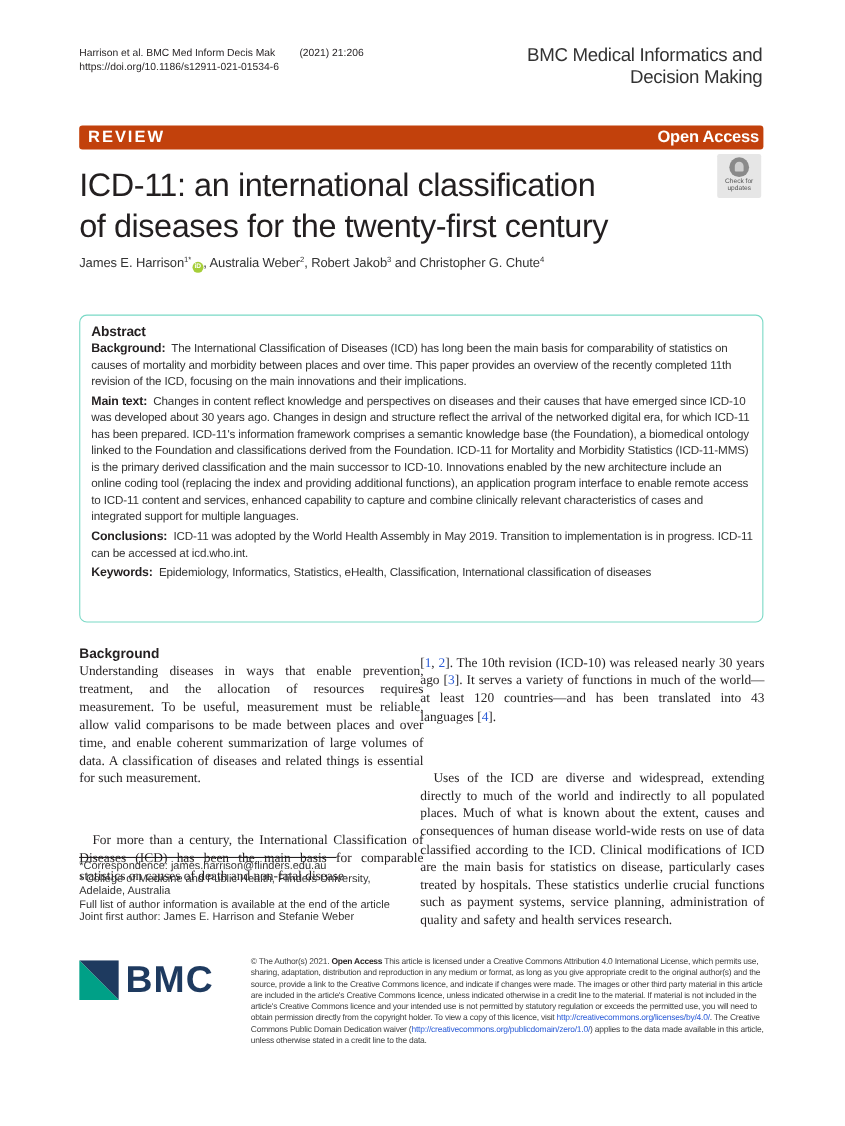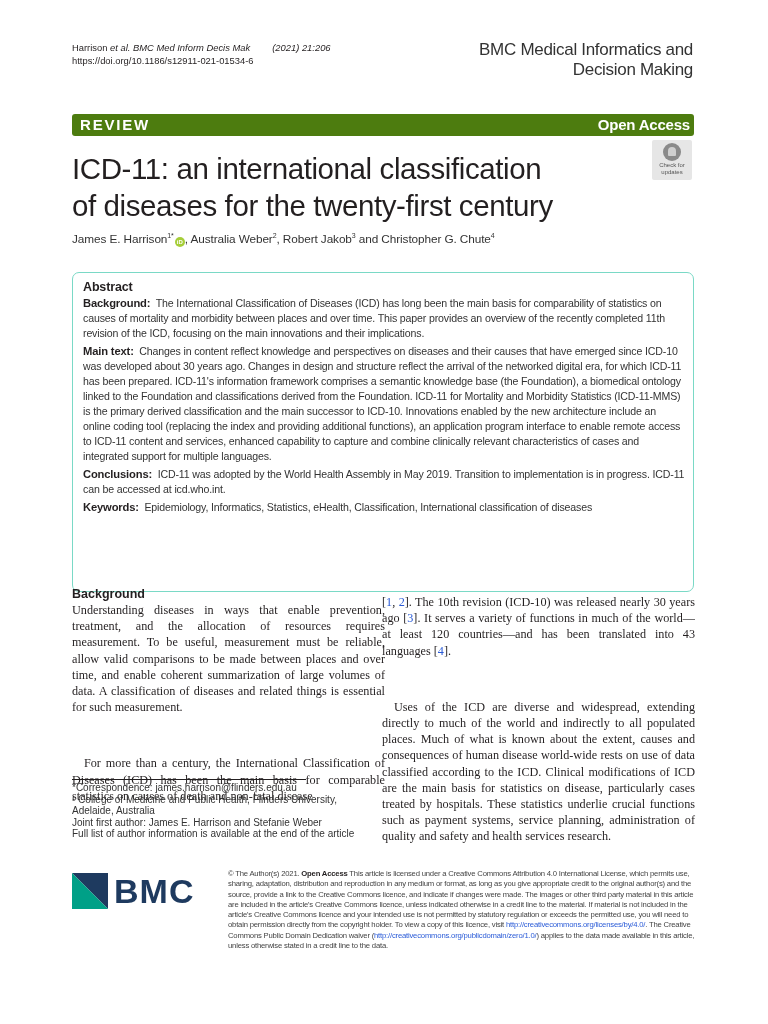--- a/index.html
+++ b/index.html
@@ -1,33 +1,33 @@
 <!DOCTYPE html>
 <html><head>
 <meta charset="utf-8">
 <style>
   * { box-sizing: border-box; margin: 0; padding: 0; }
   body { width: 768px; height: 1024px; background: #ffffff; position: relative; overflow: hidden; color: #231f20; font-family: "Liberation Sans", sans-serif; }
   .abs { position: absolute; }
   .cite-line { left: 72px; top: 41px; font-size: 9.4px; line-height: 13px; color: #231f20; }
-  .cite-line .it { font-style: italic; }
+  .cite-line .it { }
   .cite-line .gap { display: inline-block; width: 22px; }
   .journal { right: 75px; top: 40px; text-align: right; font-size: 17px; line-height: 20px; color: #333333; letter-spacing: -0.3px; }
-  .banner { left: 72px; top: 114px; width: 622px; height: 22px; background: #4d7c0f; border-radius: 3px; color: #ffffff; font-weight: bold; }
+  .banner { left: 72px; top: 114px; width: 622px; height: 22px; background: #c2410c; border-radius: 3px; color: #ffffff; font-weight: bold; }
   .banner .review { position: absolute; left: 8px; top: 2px; font-size: 15px; letter-spacing: 1.8px; }
   .banner .oa { position: absolute; right: 4px; top: 2px; font-size: 15px; letter-spacing: -0.2px; }
   .title { left: 72px; top: 150px; font-size: 29.5px; line-height: 37px; color: #231f20; letter-spacing: -0.4px; }
   .check { left: 652px; top: 140px; width: 40px; height: 40px; background: #e6e6e6; border-radius: 2px; text-align: center; }
   .check .disc { width: 18px; height: 18px; border-radius: 50%; background: #8a8a8a; margin: 3px auto 1px; position: relative; }
   .check .disc::after { content: ""; position: absolute; left: 5px; top: 4px; width: 8px; height: 9px; border-radius: 4px 4px 1px 1px; background: #cfcfcf; }
   .check .lbl { font-size: 6px; line-height: 6.5px; color: #555; }
   .authors { left: 72px; top: 232px; font-size: 11.8px; color: #333; letter-spacing: -0.1px; }
   .authors sup { font-size: 7px; vertical-align: 5px; }
   .orcid { display: inline-block; width: 10px; height: 10px; border-radius: 50%; background: #a6ce39; color: #fff; font-size: 6px; line-height: 10px; text-align: center; vertical-align: -1px; font-weight: bold; margin-left: 1px; }
-  .abstract-box { left: 72px; top: 272px; width: 622px; height: 320px; border: 1.5px solid #7ad9c6; border-radius: 7px; }
+  .abstract-box { left: 72px; top: 286px; width: 622px; height: 280px; border: 1.5px solid #7ad9c6; border-radius: 7px; }
   .abstract-inner { position: absolute; left: 10px; top: 7px; width: 602px; font-size: 10.6px; line-height: 15px; color: #333; letter-spacing: -0.15px; }
   .abstract-inner h2 { font-size: 12.5px; font-weight: bold; color: #231f20; margin-bottom: 1px; }
   .abstract-inner p { margin-bottom: 3px; }
   .abstract-inner b { color: #231f20; font-size: 11.2px; }
   .col { width: 313px; font-family: "Liberation Serif", serif; font-size: 12.2px; line-height: 16.2px; color: #231f20; text-align: justify; }
   .col-left { left: 72px; top: 586px; }
   .col-right { left: 382px; top: 594px; }
   .col h3 { font-family: "Liberation Sans", sans-serif; font-size: 12.5px; font-weight: bold; line-height: 16px; }
   .col p.ind { text-indent: 12px; margin-top: 40px; }
   .ref { color: #2a5bd7; }
@@ -95,22 +95,22 @@
 
 <div class="abs col col-right">
   <p><span>[</span><span class="ref">1</span><span>, </span><span class="ref">2</span><span>]</span><span>. The 10th revision (ICD-10) was released nearly 30 years ago [</span><span class="ref">3</span><span>]. It serves a variety of functions in much of the world—at least 120 countries—and has been translated into 43 languages [</span><span class="ref">4</span><span>].</span></p>
   <p class="ind">Uses of the ICD are diverse and widespread, extending directly to much of the world and indirectly to all populated places. Much of what is known about the extent, causes and consequences of human disease world-wide rests on use of data classified according to the ICD. Clinical modifications of ICD are the main basis for statistics on disease, particularly cases treated by hospitals. These statistics underlie crucial functions such as payment systems, service planning, administration of quality and safety and health services research.</p>
 </div>
 
 <div class="abs fn-rule"></div>
 <div class="abs footnotes">
   <div>*Correspondence:  james.harrison@flinders.edu.au</div>
   <div>¹ College of Medicine and Public Health, Flinders University, Adelaide, Australia</div>
+  <div>Full list of author information is available at the end of the article</div>
   <div>Joint first author: James E. Harrison and Stefanie Weber</div>
-  <div>Full list of author information is available at the end of the article</div>
 </div>
 
 <div class="abs bmc-logo">
   <svg class="bmc-mark" viewBox="0 0 36 36">
     <polygon points="0,0 36,0 36,36" fill="#1e3a5f"></polygon>
     <polygon points="0,0 36,36 0,36" fill="#00a087"></polygon>
   </svg>
   <span class="bmc-text">BMC</span>
 </div>
 

